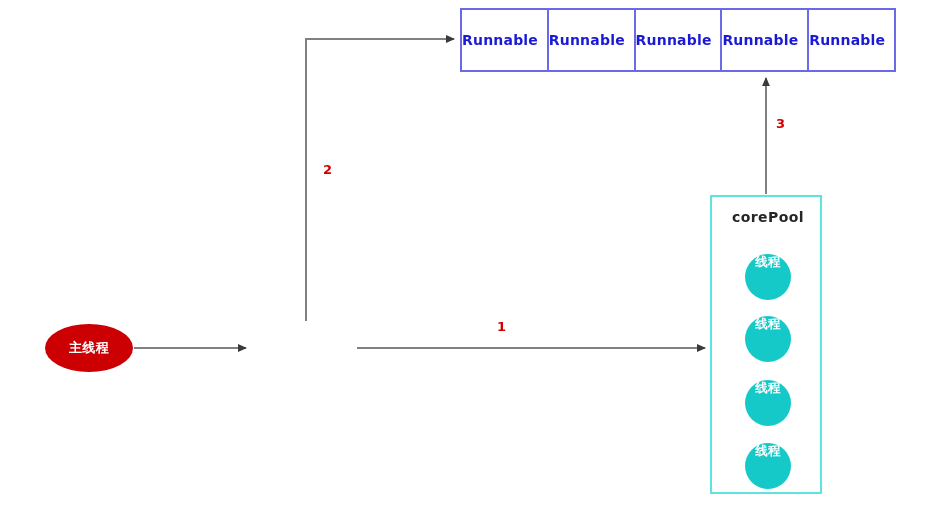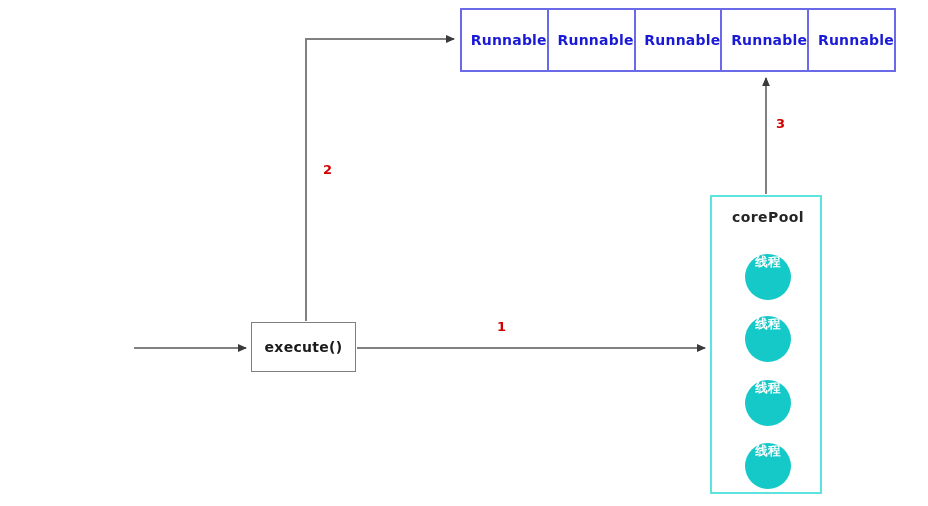--- a/index.html
+++ b/index.html
@@ -35,21 +35,21 @@
     height: 64px;
     display: flex;
     box-sizing: border-box;
     border: 2px solid #6a6ae8;
     background: #ffffff;
   }
   .queue-cell {
     flex: 1 1 0;
     display: flex;
     align-items: center;
-    justify-content: flex-end;
+    justify-content: flex-start;
     box-sizing: border-box;
     border-right: 2px solid #6a6ae8;
     color: #1a1ad6;
     font-size: 14px;
     font-weight: bold;
     letter-spacing: 0.2px;
   }
   .queue-cell:last-child {
     border-right: none;
   }
@@ -201,22 +201,22 @@
       <span>线程</span>
     </div>
     <div class="thread t2">
       <span>线程</span>
     </div>
     <div class="thread t3">
       <span>线程</span>
     </div>
   </div>
 
-
-  <div class="execute-box">
-    <span>execute()</span>
+  <div class="main-thread">
+    <span>主线程</span>
   </div>
+
 
   <div class="edge-label label-1">1</div>
   <div class="edge-label label-2">2</div>
   <div class="edge-label label-3">3</div>
 
 </div>
 
 </body></html>

